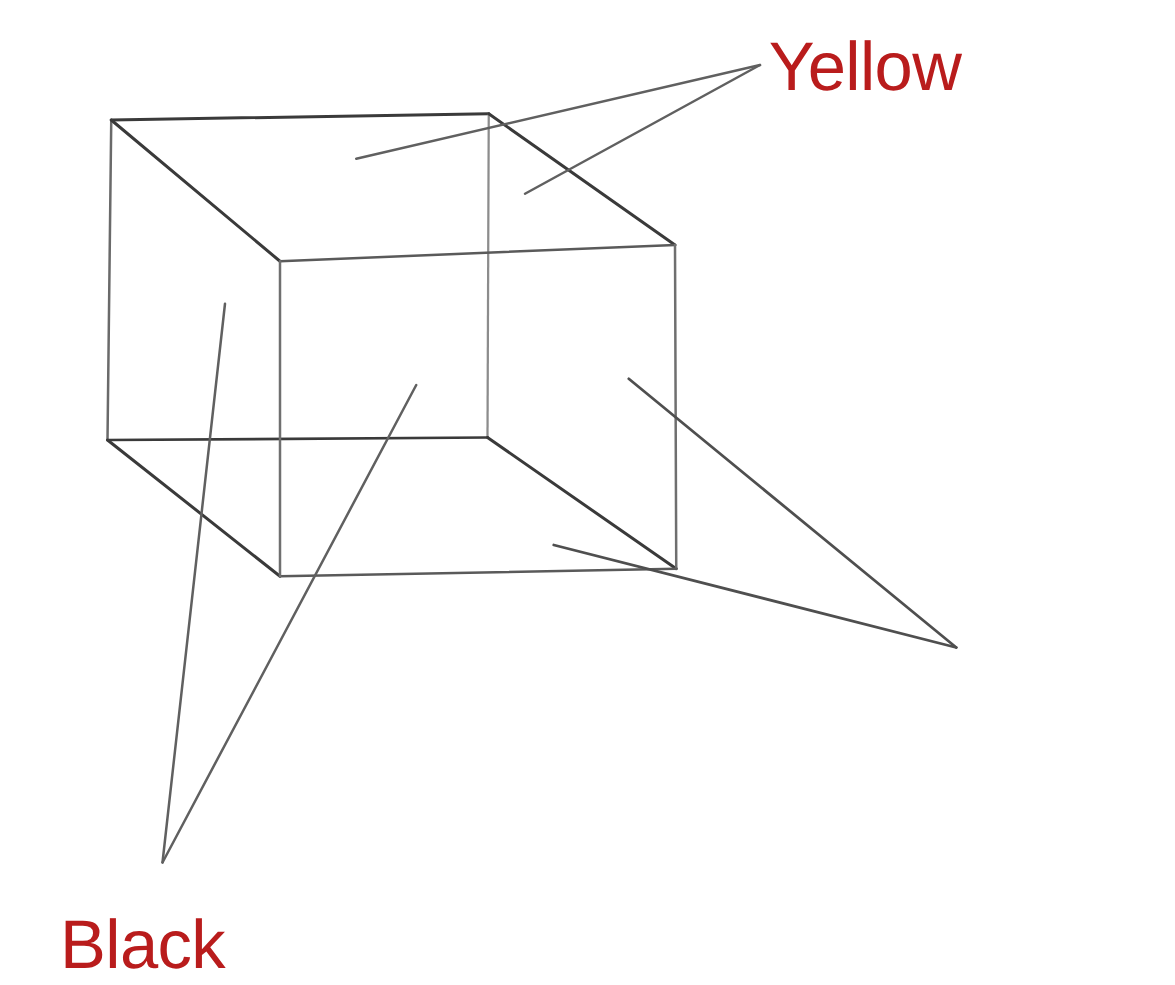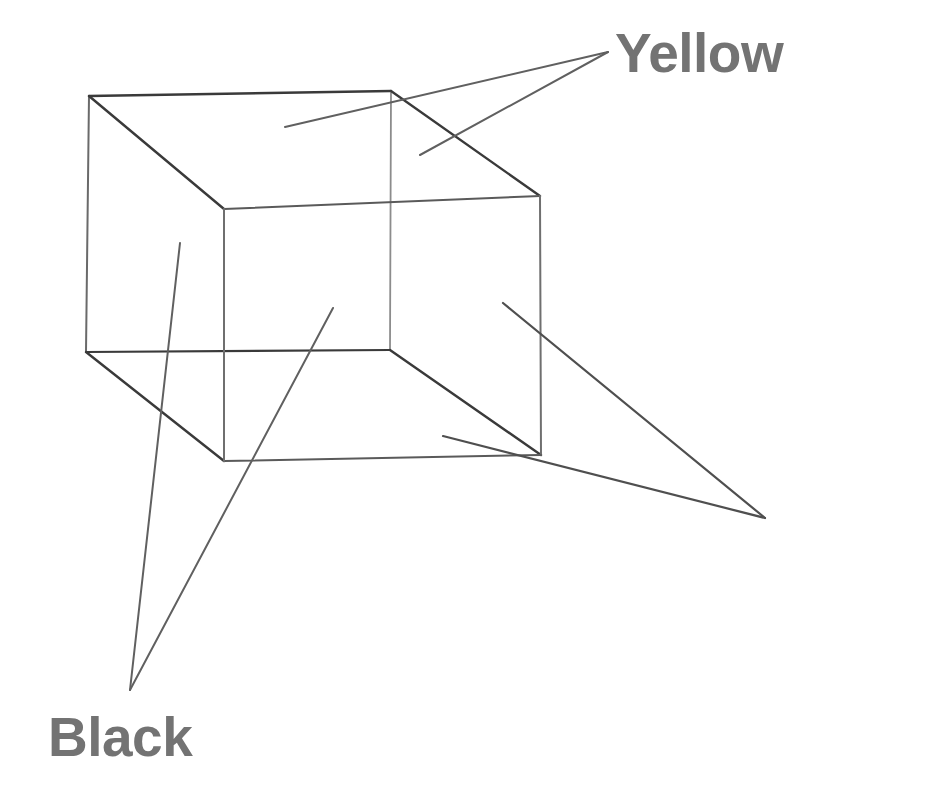--- a/index.html
+++ b/index.html
@@ -22,29 +22,29 @@
     position: absolute;
     left: 0;
     top: 0;
     width: 940px;
     height: 788px;
   }
   .label {
     position: absolute;
     font-family: "Liberation Sans", sans-serif;
     font-size: 55px;
-    font-weight: 700;
-    color: #737373;
+    font-weight: 400;
+    color: #b91c1c;
     white-space: nowrap;
     line-height: 1;
     letter-spacing: -0.5px;
   }
   #label-yellow { left: 615px; top: 26px; }
   #label-red    { left: 773px; top: 508px; }
-  #label-black  { left: 48px;  top: 710px; }
+  #label-black  { left: 48px;  top: 728px; }
 </style>
 </head>
 <body>
 
 <div id="canvas">
 
   <svg id="figure" viewBox="0 0 940 788" aria-hidden="true">
 
     <g fill="none" stroke-linecap="round">
 

